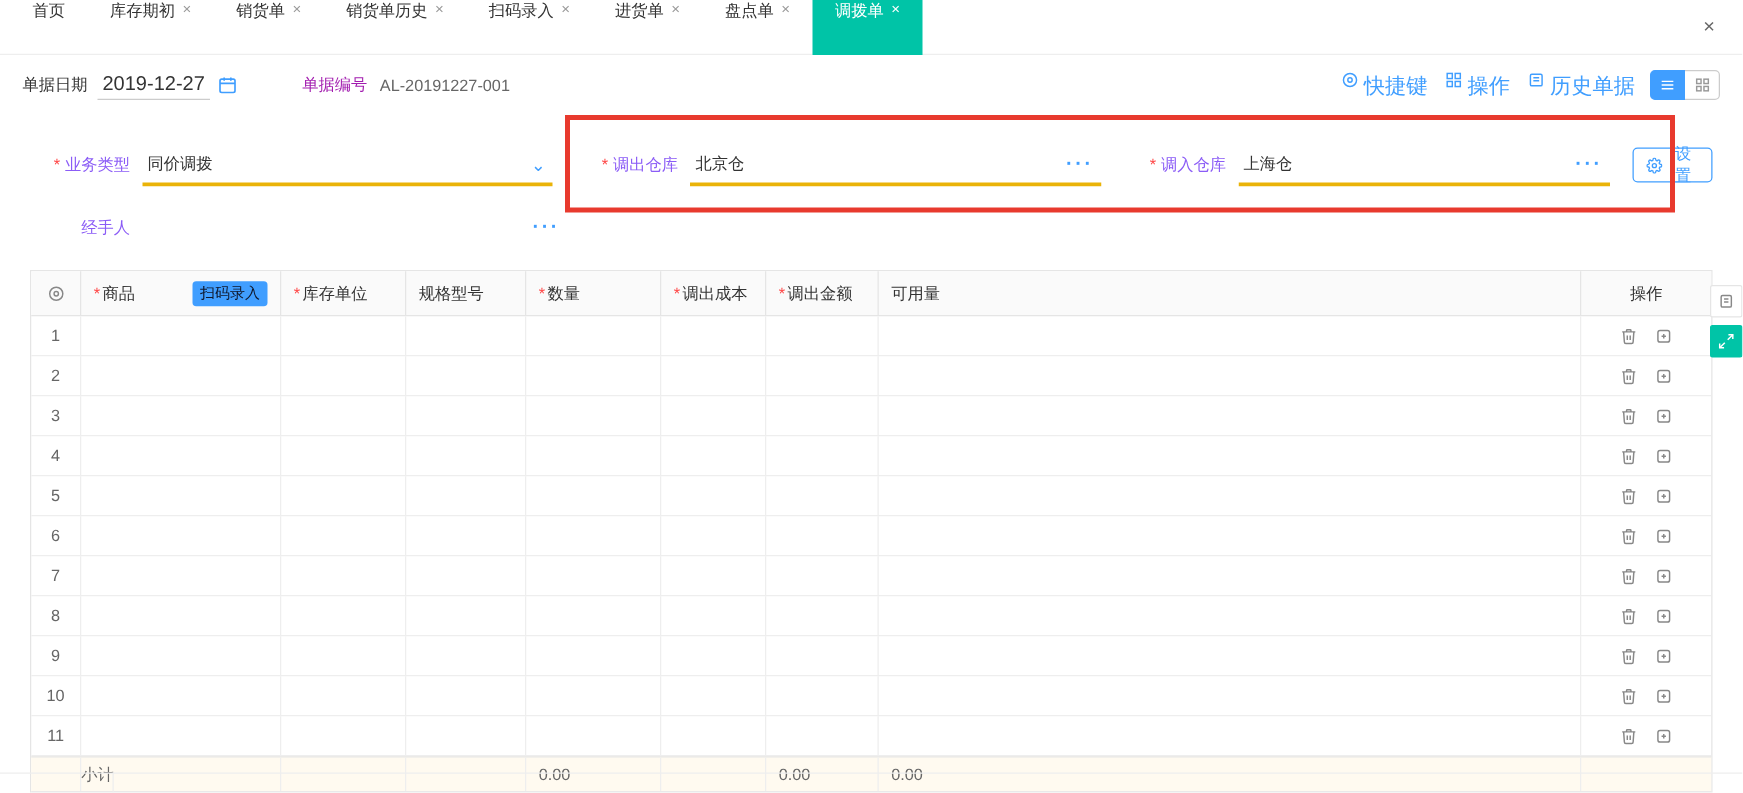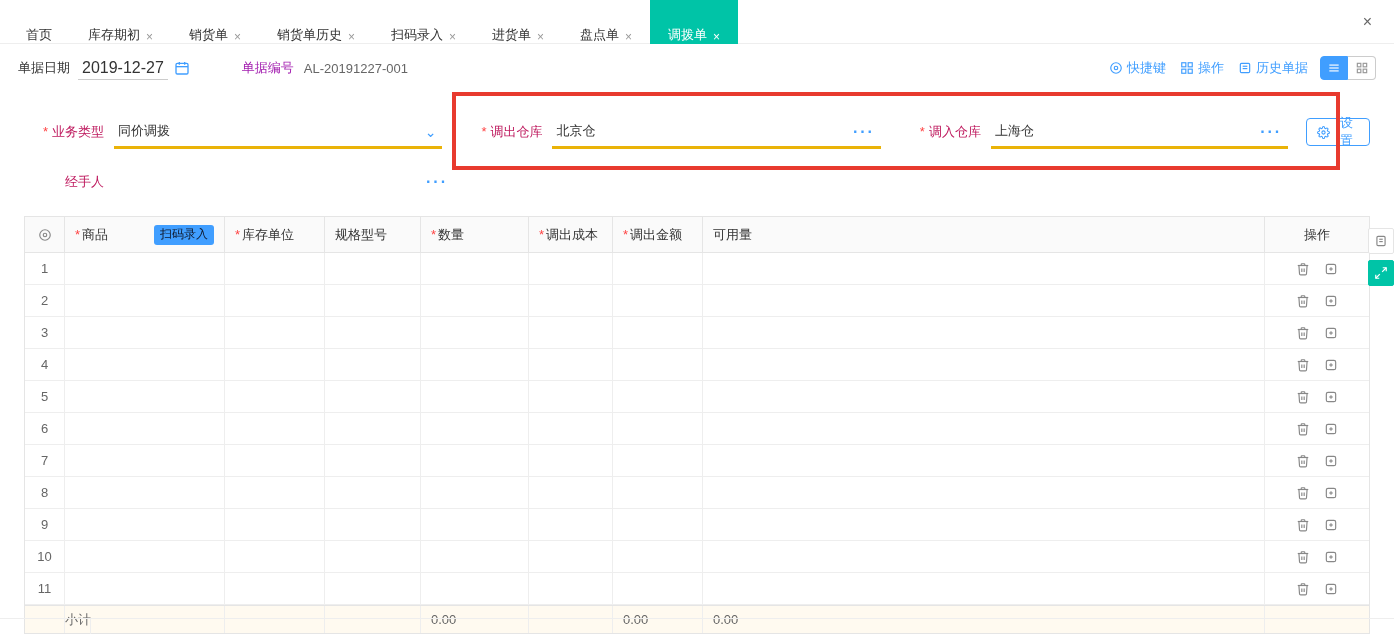--- a/index.html
+++ b/index.html
@@ -1,47 +1,47 @@
 <!DOCTYPE html>
 <html><head>
 <meta charset="utf-8">
 <style>
 * { box-sizing: border-box; margin: 0; padding: 0; }
 body { font-family: -apple-system, "PingFang SC", "Microsoft YaHei", sans-serif; font-size: 13px; color: #333; background: #fff; width: 1394px; height: 634px; overflow: hidden; position: relative; }
 
 
 .tabs-bar { display: flex; align-items: center; height: 44px; border-bottom: 1px solid #eee; padding: 0 8px; }
-.tab { display: flex; align-items: flex-end; padding: 0 18px; height: 44px; cursor: pointer; color: #333; font-size: 13px; }
+.tab { display: flex; align-items: flex-start; padding: 0 18px; height: 44px; cursor: pointer; color: #333; font-size: 13px; }
 .tab.active { background: #00c4a7; color: #fff; }
 .tab-close { margin-left: 6px; font-size: 12px; color: #999; }
 .tab.active .tab-close { color: #fff; }
 .tabs-spacer { flex: 1; }
 .tabs-close-all { padding: 0 14px; font-size: 16px; color: #666; cursor: pointer; }
 
 
 .toolbar { display: flex; align-items: center; height: 48px; padding: 0 18px; }
 .tb-label { color: #333; font-size: 13px; margin-right: 8px; }
 .tb-date { color: #333; font-size: 16px; margin-right: 6px; border-bottom: 1px solid #ccc; padding: 2px 4px; }
 .cal-icon { width: 16px; height: 16px; color: #409eff; margin-right: 20px; }
 .tb-docno-label { color: #a21caf; margin-right: 10px; margin-left: 32px; }
 .tb-docno { color: #666; }
 .tb-spacer { flex: 1; }
-.tb-link { display: inline-flex; align-items: center; gap: 4px; color: #409eff; font-size: 13px; margin-left: 14px; cursor: pointer; }
+.tb-link { display: inline-flex; align-items: flex-start; gap: 4px; color: #409eff; font-size: 17px; margin-left: 14px; cursor: pointer; }
 .seg-group { display: inline-flex; margin-left: 12px; }
 .seg { width: 28px; height: 24px; border: 1px solid #ccc; display:flex; align-items:center; justify-content:center; cursor:pointer; }
 .seg:first-child { border-radius: 4px 0 0 4px; }
 .seg:last-child { border-radius: 0 4px 4px 0; border-left: none; }
 .seg.active { background: #409eff; border-color:#409eff; color:#fff; }
 
 
 .form-area { padding: 18px 24px 0 24px; position: relative; }
 .red-box { position: absolute; left: 452px; top: 0px; width: 888px; height: 78px; border: 4px solid #e83a2e; pointer-events: none; }
 .form-row { display: flex; align-items: center; height: 44px; }
 .field { display: flex; align-items: center; width: 430px; position: relative; }
-.field-label { width: 90px; text-align: right; color: #be185d; font-size: 13px; padding-right: 10px; }
+.field-label { width: 90px; text-align: right; color: #8b5cf6; font-size: 13px; padding-right: 10px; }
 .req::before { content: "*"; color: #f44; margin-right: 4px; }
 .field-input { flex: 1; border-bottom: 3px solid #eab308; padding: 6px 24px 6px 4px; color: #333; font-size: 13px; display:flex; align-items:center; }
 .field-placeholder { color: #bbb; }
 .chev-down { position: absolute; right: 6px; color: #409eff; font-size: 14px; }
 .dots { position: absolute; right: 6px; color: #409eff; font-size: 16px; font-weight: bold; letter-spacing: 2px; }
 .settings-btn { margin-left: 18px; height: 28px; padding: 0 10px; border: 1px solid #409eff; border-radius: 4px; color: #409eff; background: #fff; display: inline-flex; align-items: center; gap: 4px; cursor: pointer; font-size: 13px; }
 
 
 .grid-wrap { padding: 12px 24px 0 24px; }
 .grid { border: 1px solid #e5e5e5; position: relative; }

